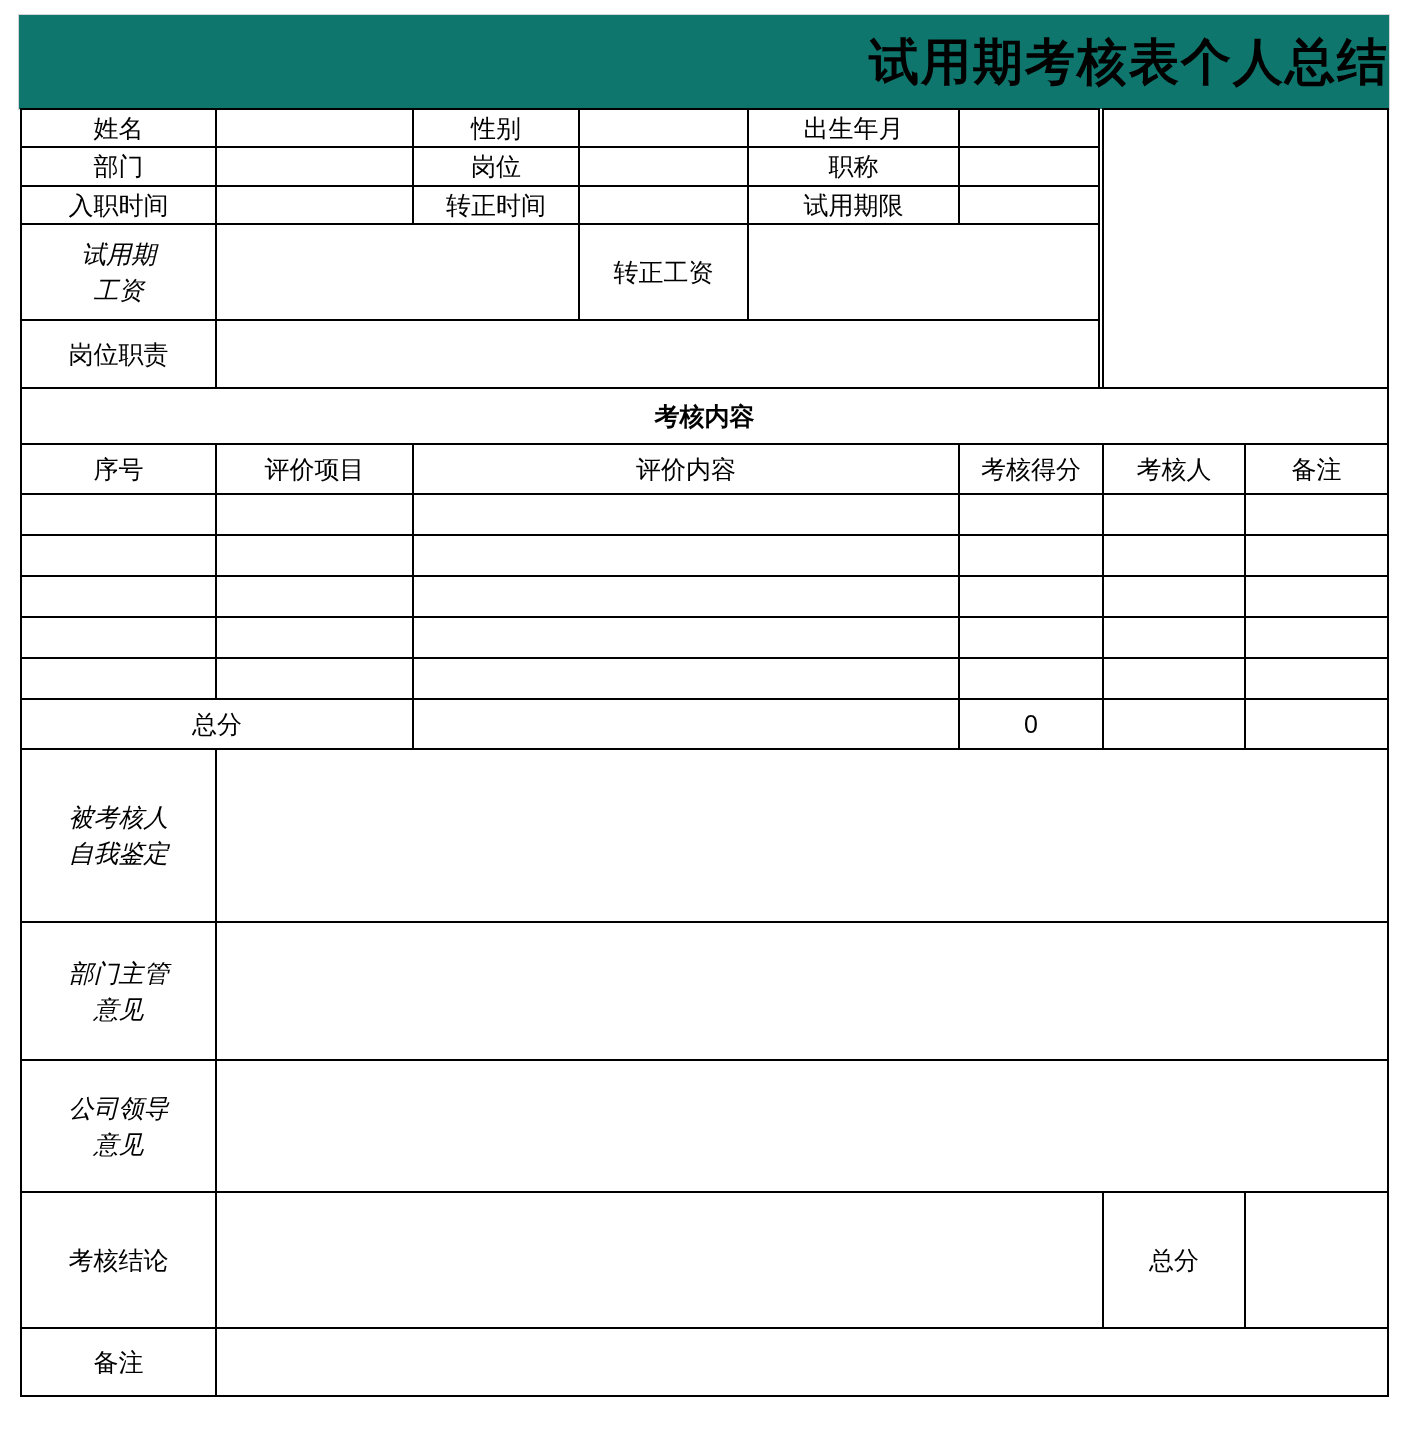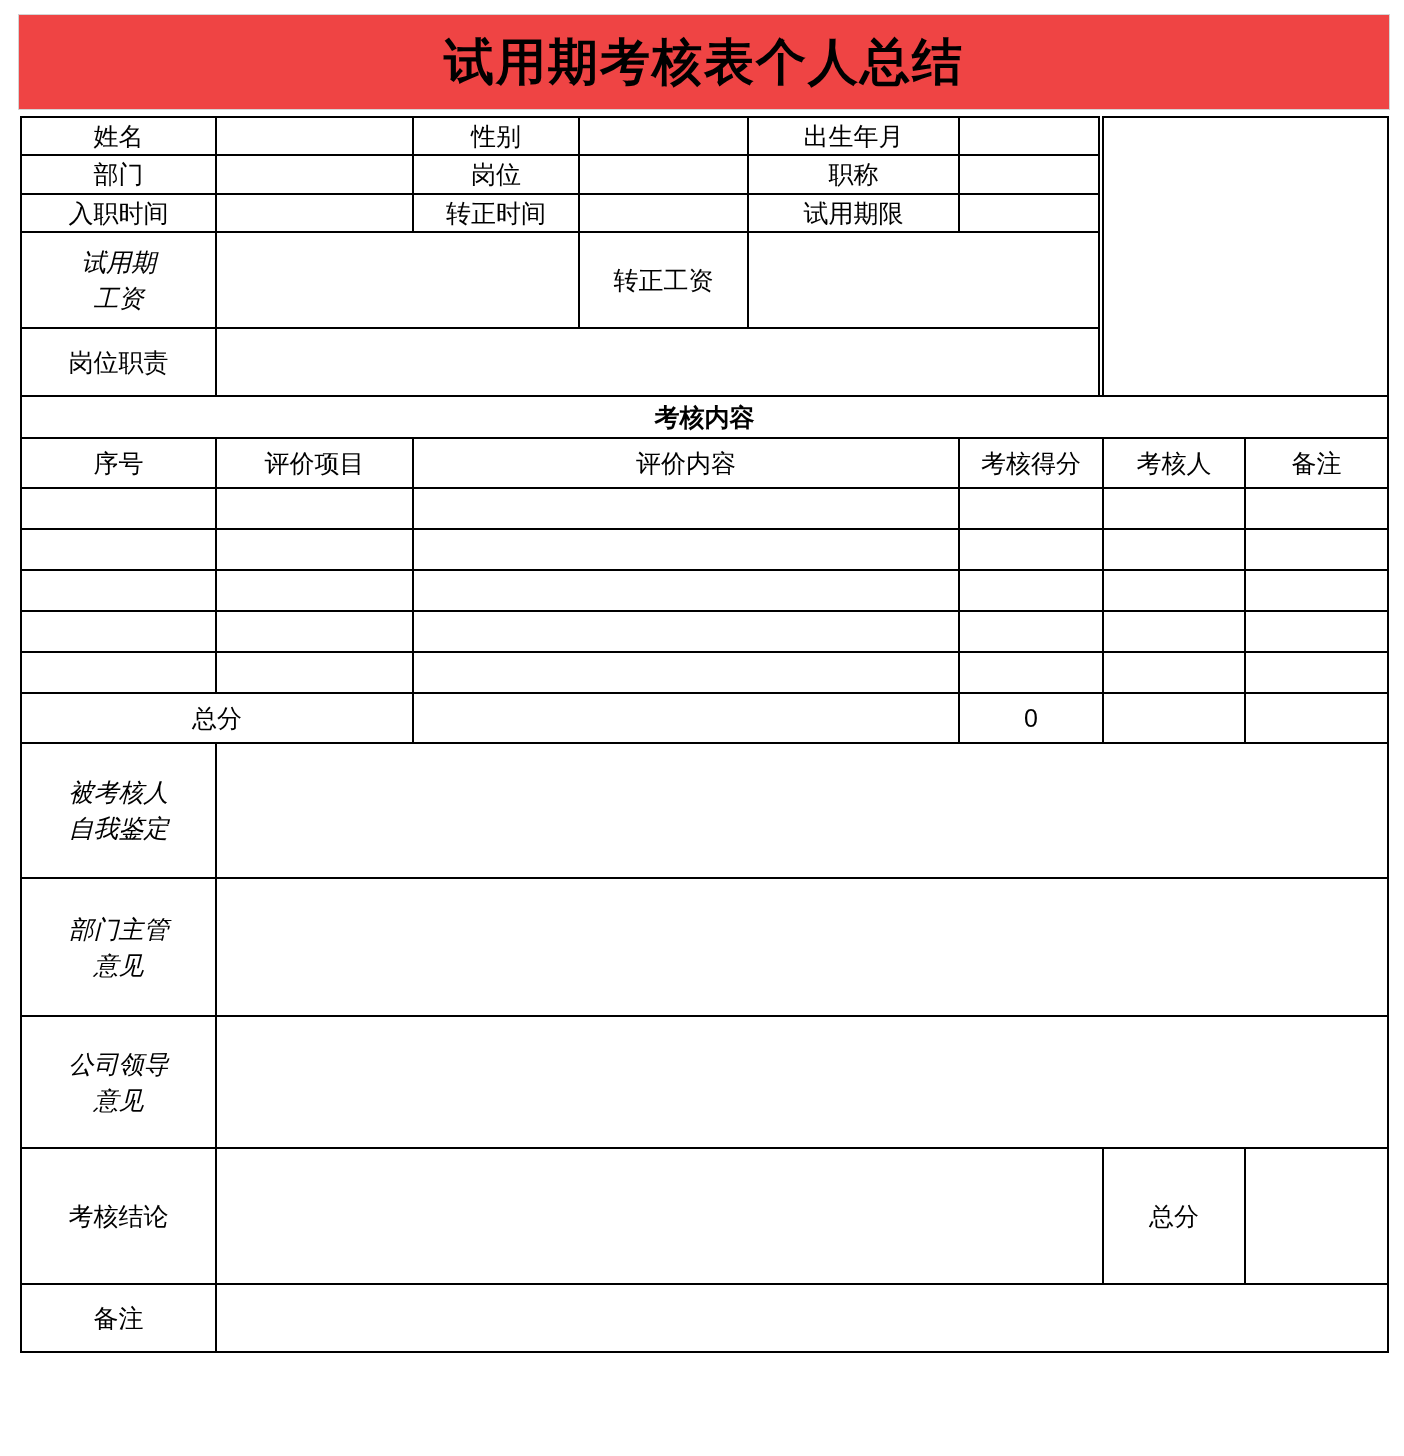--- a/index.html
+++ b/index.html
@@ -24,38 +24,38 @@
 
   
   .title-band {
     position: absolute;
     left: 18px;
     top: 14px;
     width: 1372px;
     height: 96px;
     box-sizing: border-box;
     border: 1px solid #d4d4d4;
-    background: #ef4444;
+    background: #0f766e;
     display: flex;
     align-items: center;
-    justify-content: center;
+    justify-content: flex-end;
   }
   .title-text {
     font-size: 50px;
     font-weight: bold;
     letter-spacing: 2px;
     line-height: 1;
     white-space: nowrap;
   }
 
   
   .sheet {
     position: absolute;
     left: 20px;
-    top: 116px;
+    top: 108px;
     width: 1367px;
     border-collapse: collapse;
     table-layout: fixed;
   }
   .sheet td {
     border: 2px solid #000000;
     box-sizing: border-box;
     font-size: 25px;
     text-align: center;
     vertical-align: middle;
@@ -152,21 +152,21 @@
         <td colspan="2"></td>
         <td class="noborder"></td>
       </tr>
 
       <tr style="height:68px">
         <td class="lbl">岗位职责</td>
         <td colspan="5"></td>
         <td class="noborder"></td>
       </tr>
 
-      <tr style="height:42px">
+      <tr style="height:56px">
         <td colspan="9" class="section-title">考核内容</td>
       </tr>
 
       <tr style="height:50px">
         <td class="colhead">序号</td>
         <td class="colhead">评价项目</td>
         <td colspan="3" class="colhead">评价内容</td>
         <td colspan="2" class="colhead">考核得分</td>
         <td class="colhead">考核人</td>
         <td class="colhead">备注</td>
@@ -214,21 +214,21 @@
       </tr>
 
       <tr style="height:50px">
         <td colspan="2" class="total-label">总分</td>
         <td colspan="3"></td>
         <td colspan="2">0</td>
         <td></td>
         <td></td>
       </tr>
 
-      <tr style="height:135px">
+      <tr style="height:173px">
         <td class="lbl two-line">
           <div>被考核人</div>
           <div>自我鉴定</div>
         </td>
         <td colspan="8"></td>
       </tr>
 
       <tr style="height:138px">
         <td class="lbl two-line">
           <div>部门主管</div>

